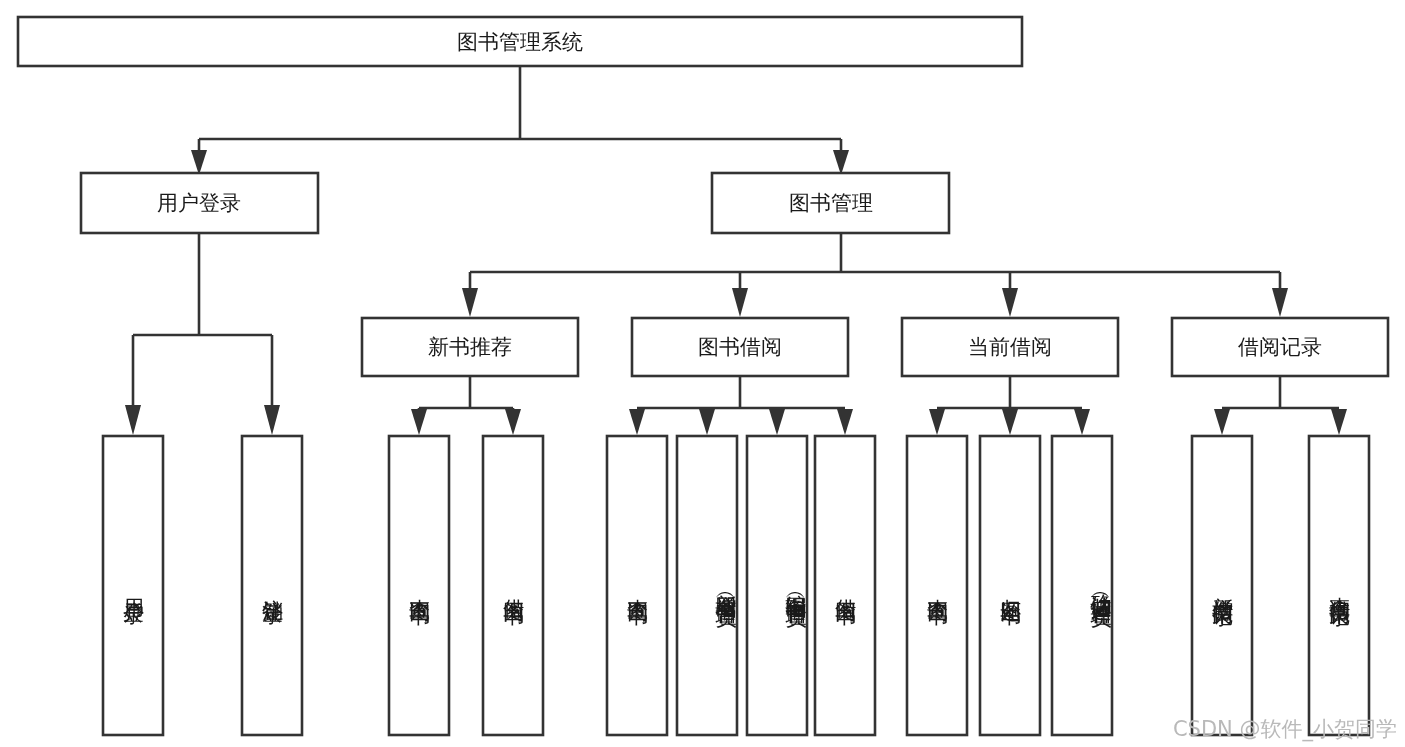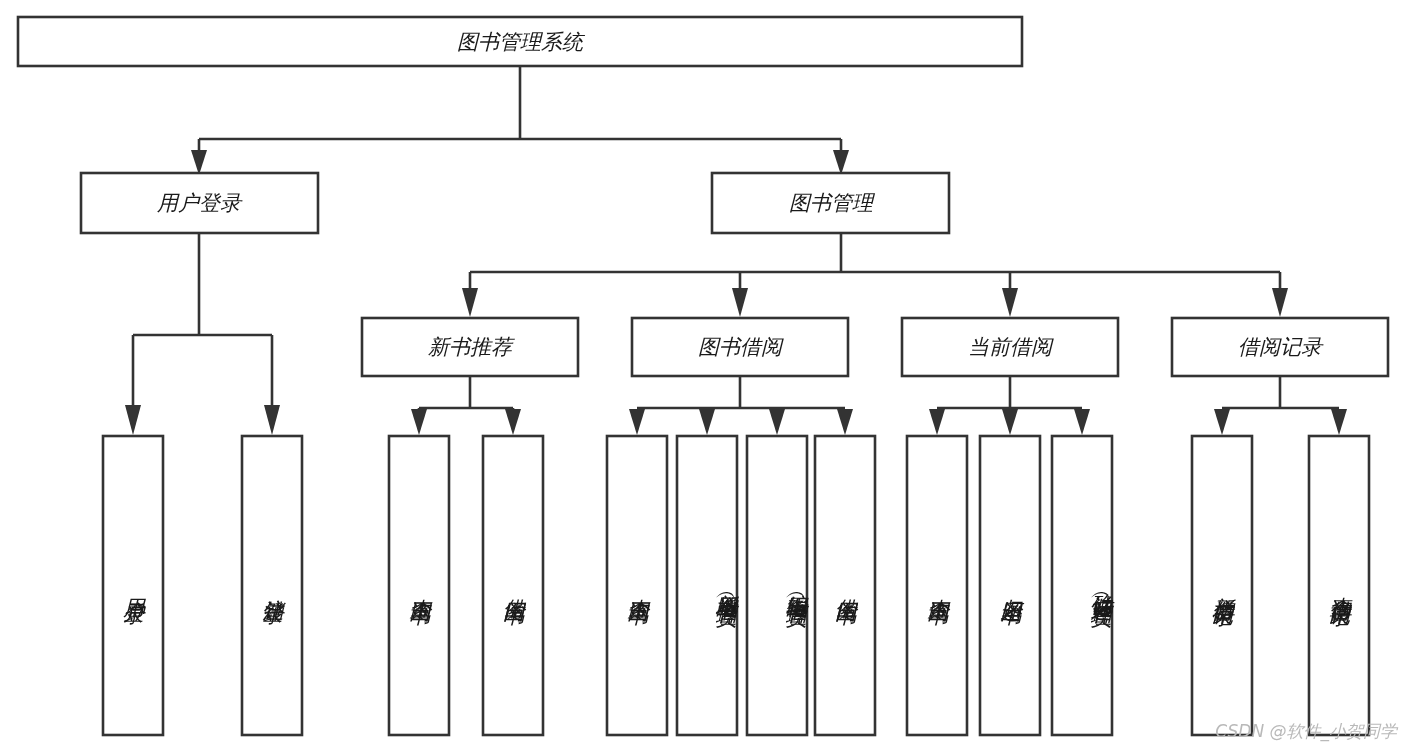--- a/index.html
+++ b/index.html
@@ -11,21 +11,20 @@
     width: 1405px;
     height: 747px;
     overflow: hidden;
     font-family: "DejaVu Sans", "Liberation Sans", sans-serif;
   }
   #diagram-root {
     position: relative;
     width: 1405px;
     height: 747px;
     background: #ffffff;
-    font-style: italic;
   }
   svg.diagram-canvas {
     position: absolute;
     left: 0;
     top: 0;
     width: 1405px;
     height: 747px;
     display: block;
   }
   .node-box {
@@ -62,21 +61,21 @@
     letter-spacing: 2px;
     white-space: nowrap;
     text-align: center;
     user-select: none;
   }
   .watermark {
     position: absolute;
     right: 8px;
     bottom: 4px;
     font-family: "DejaVu Sans", "Liberation Sans", sans-serif;
-    font-size: 17px;
+    font-size: 21px;
     color: #b9b9b9;
     white-space: nowrap;
     user-select: none;
   }
 </style>
 </head>
 <body>
 
 <div id="diagram-root">
 

